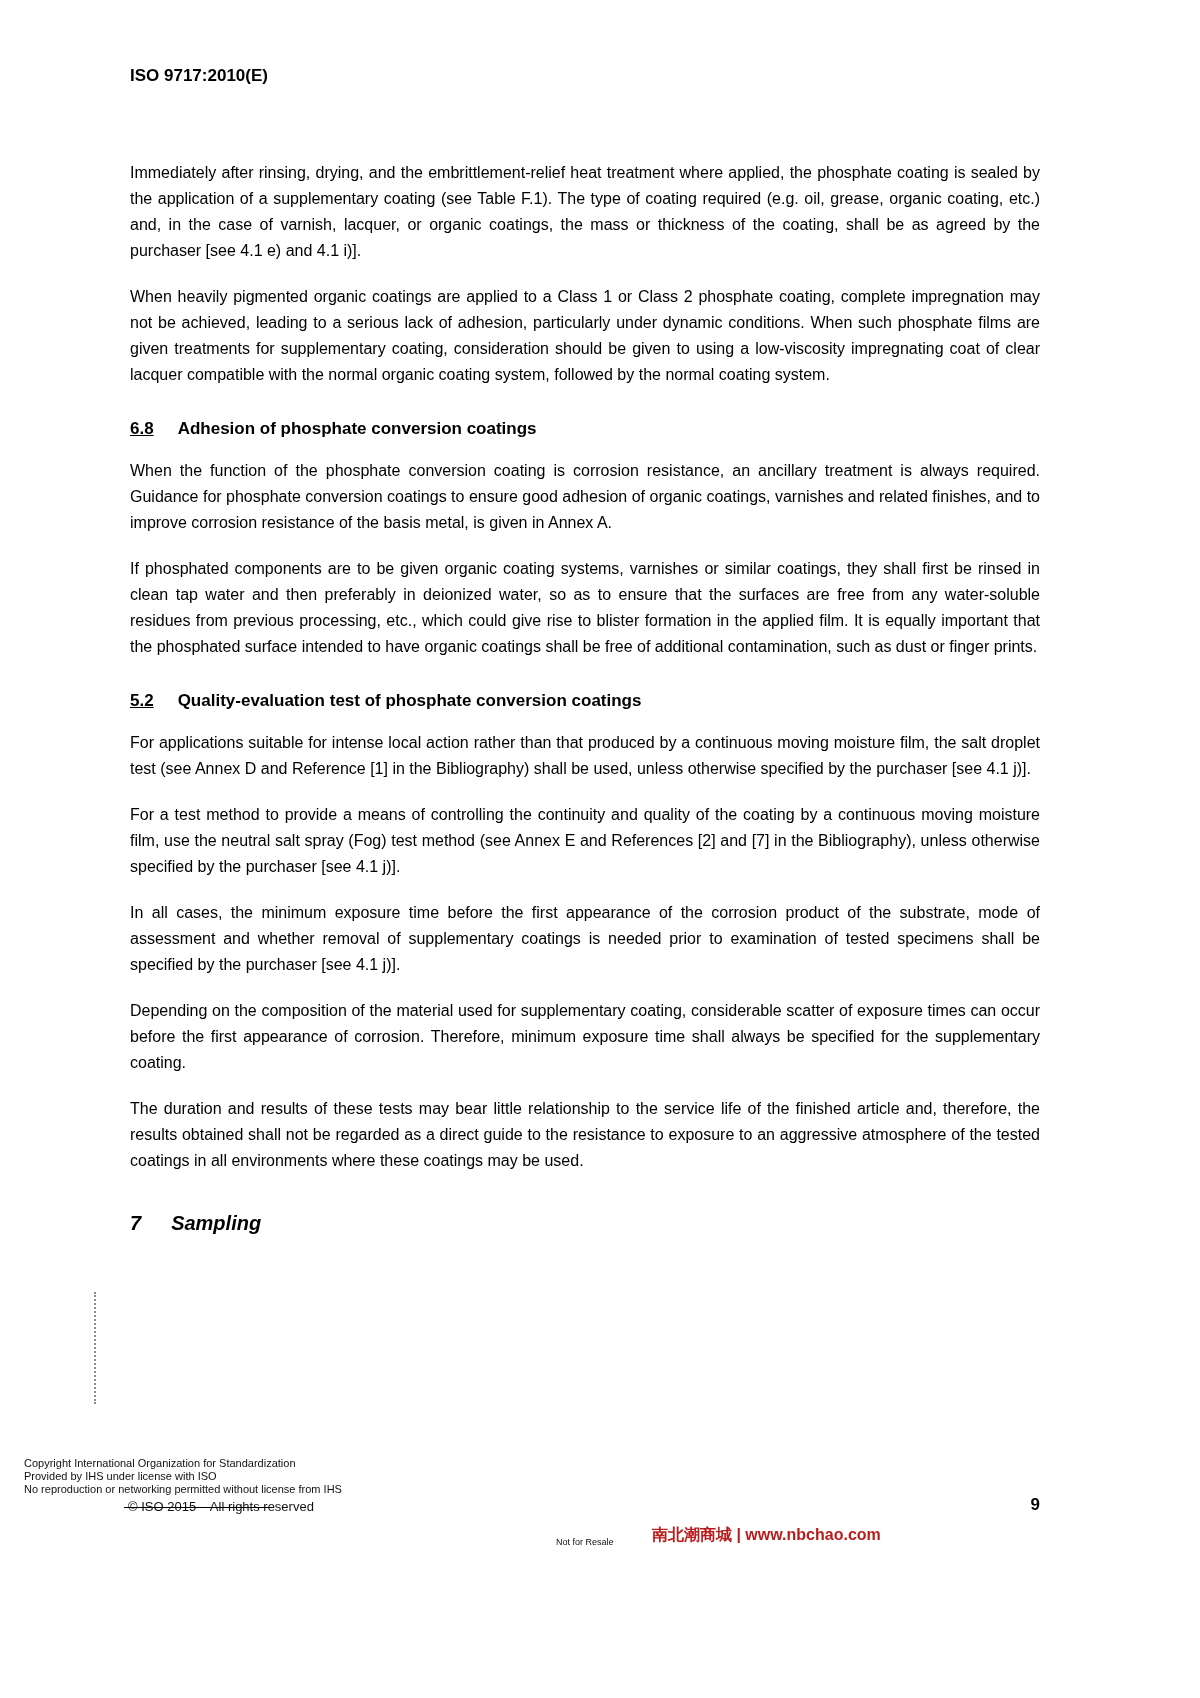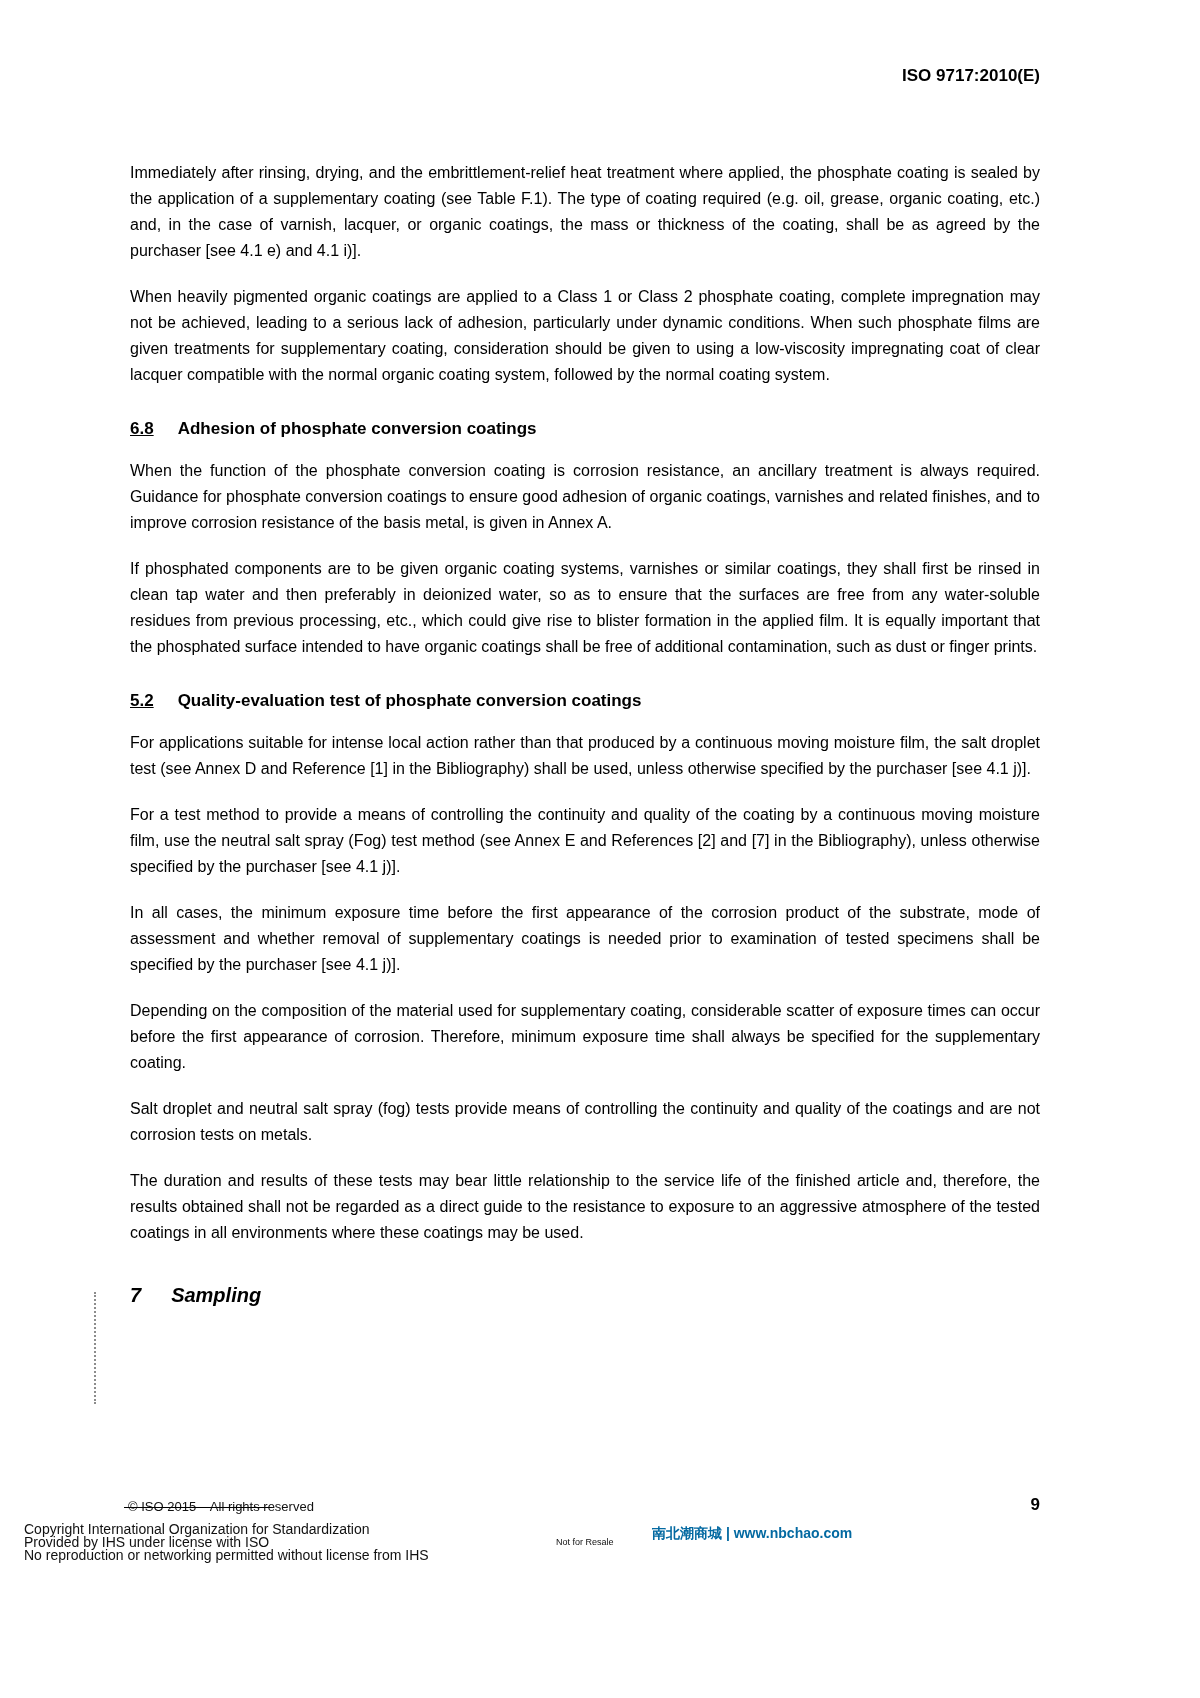--- a/index.html
+++ b/index.html
@@ -10,21 +10,21 @@
     position: relative;
     overflow: hidden;
     font-family: "Liberation Sans", "DejaVu Sans", sans-serif;
     color: #000000;
   }
   .doc-ref {
     position: absolute;
     top: 66px;
     left: 130px;
     width: 910px;
-    text-align: right;
+    text-align: left;
     font-weight: bold;
     font-size: 17px;
   }
   .content {
     position: absolute;
     top: 152px;
     left: 130px;
     width: 910px;
   }
   p.para {
@@ -72,41 +72,41 @@
     position: absolute;
     left: -4px;
     top: 8px;
     width: 148px;
     height: 1px;
     background: #000000;
   }
   .ihs-block {
     position: absolute;
     left: 24px;
-    top: 1523px;
-    font-size: 14px;
+    top: 1457px;
+    font-size: 11px;
     line-height: 13px;
     color: #111111;
     white-space: nowrap;
   }
   .not-for-resale {
     position: absolute;
     left: 556px;
     top: 1537px;
     font-size: 9px;
     color: #111111;
     white-space: nowrap;
   }
   .watermark {
     position: absolute;
     left: 652px;
     top: 1525px;
-    font-size: 14px;
+    font-size: 16px;
     font-weight: 600;
-    color: #0369a1;
+    color: #b91c1c;
     white-space: nowrap;
   }
   .page-num {
     position: absolute;
     top: 1495px;
     left: 130px;
     width: 910px;
     text-align: right;
     font-weight: bold;
     font-size: 17px;
@@ -128,21 +128,20 @@
   <p class="para">When the function of the phosphate conversion coating is corrosion resistance, an ancillary treatment is always required. Guidance for phosphate conversion coatings to ensure good adhesion of organic coatings, varnishes and related finishes, and to improve corrosion resistance of the basis metal, is given in Annex A.</p>
   <p class="para">If phosphated components are to be given organic coating systems, varnishes or similar coatings, they shall first be rinsed in clean tap water and then preferably in deionized water, so as to ensure that the surfaces are free from any water-soluble residues from previous processing, etc., which could give rise to blister formation in the applied film. It is equally important that the phosphated surface intended to have organic coatings shall be free of additional contamination, such as dust or finger prints.</p>
 
   <h2 class="subclause">
     <span class="h-num">5.2</span><span class="h-title">Quality-evaluation test of phosphate conversion coatings</span>
   </h2>
   <p class="para">For applications suitable for intense local action rather than that produced by a continuous moving moisture film, the salt droplet test (see Annex D and Reference [1] in the Bibliography) shall be used, unless otherwise specified by the purchaser [see 4.1 j)].</p>
   <p class="para">For a test method to provide a means of controlling the continuity and quality of the coating by a continuous moving moisture film, use the neutral salt spray (Fog) test method (see Annex E and References [2] and [7] in the Bibliography), unless otherwise specified by the purchaser [see 4.1 j)].</p>
   <p class="para">In all cases, the minimum exposure time before the first appearance of the corrosion product of the substrate, mode of assessment and whether removal of supplementary coatings is needed prior to examination of tested specimens shall be specified by the purchaser [see 4.1 j)].</p>
   <p class="para">Depending on the composition of the material used for supplementary coating, considerable scatter of exposure times can occur before the first appearance of corrosion. Therefore, minimum exposure time shall always be specified for the supplementary coating.</p>
-  <p class="para">Salt droplet and neutral salt spray (fog) tests provide means of controlling the continuity and quality of the coatings and are not corrosion tests on metals.</p>
   <p class="para">The duration and results of these tests may bear little relationship to the service life of the finished article and, therefore, the results obtained shall not be regarded as a direct guide to the resistance to exposure to an aggressive atmosphere of the tested coatings in all environments where these coatings may be used.</p>
 
   <h1 class="clause">
     <span class="h-num">7</span><span class="h-title">Sampling</span>
   </h1>
 
 </div>
 
 <div class="margin-marks"></div>
 

